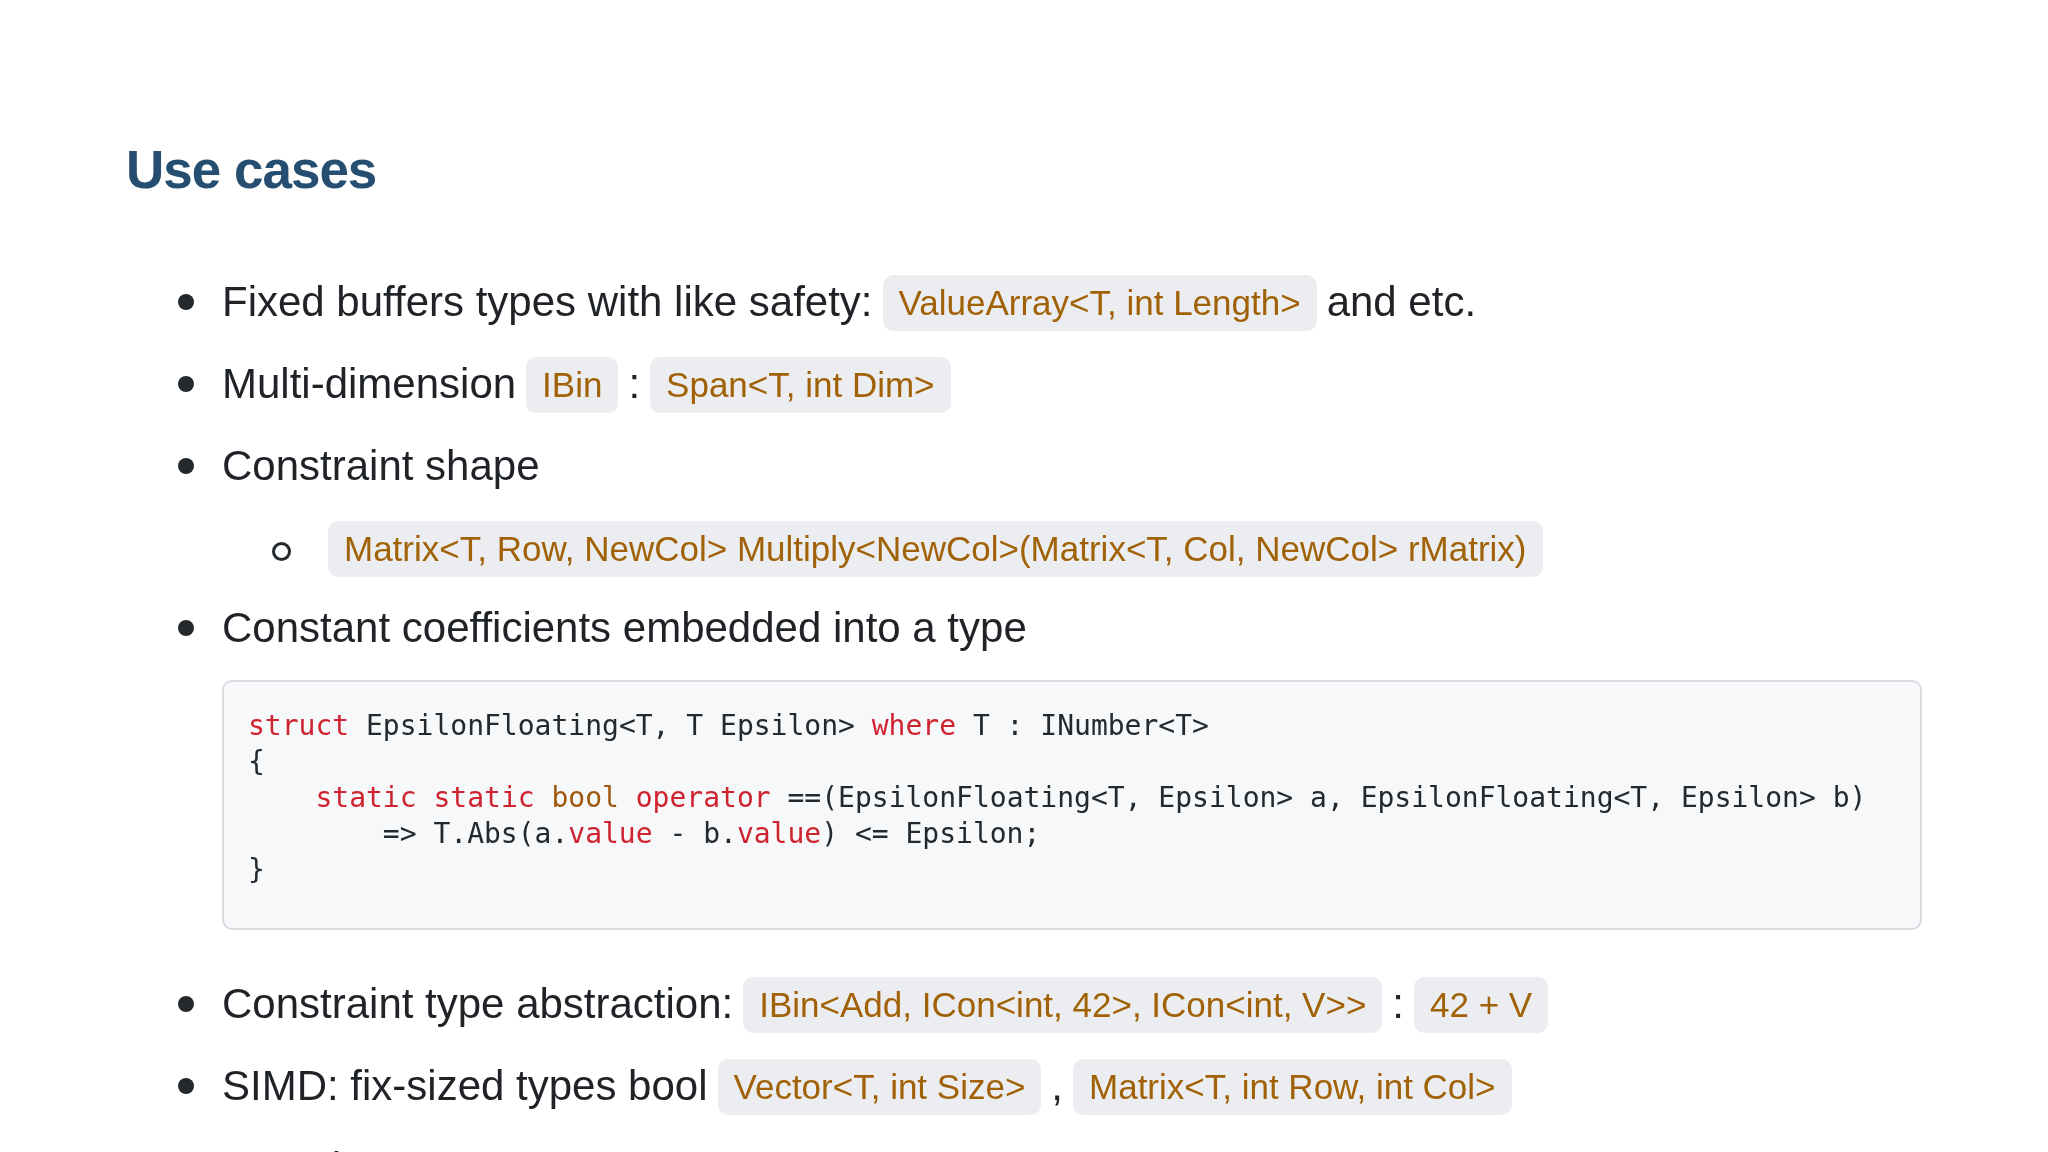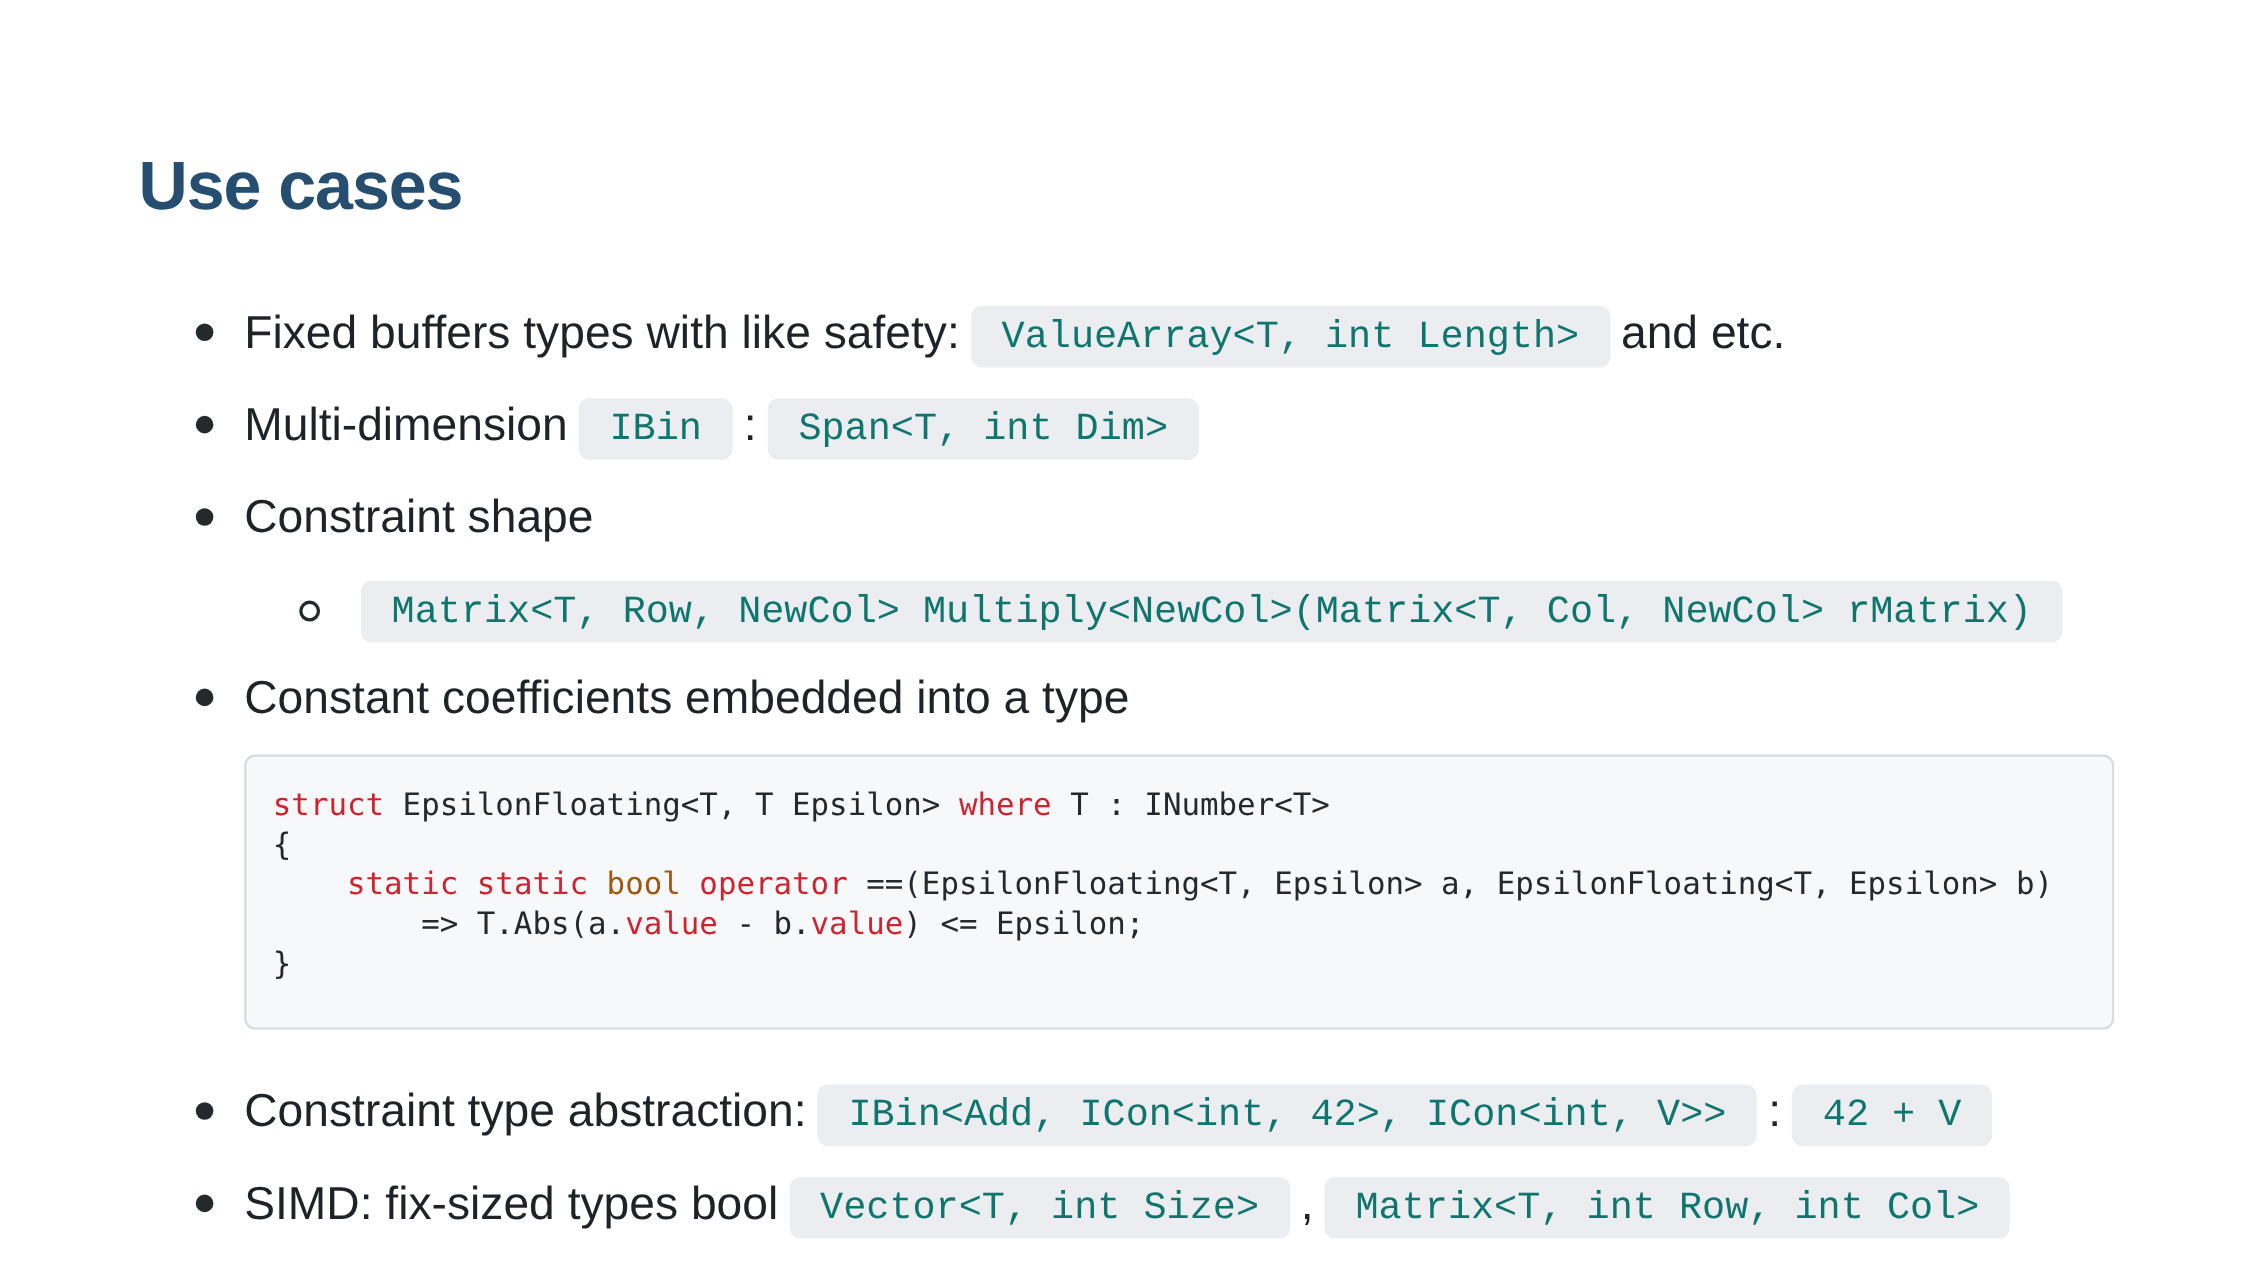--- a/index.html
+++ b/index.html
@@ -13,21 +13,21 @@
     overflow: hidden;
   }
   .slide {
     position: relative;
     width: 2048px;
     height: 1152px;
     box-sizing: border-box;
   }
   .slide-title {
     margin: 130px 0 0 126px;
-    font-size: 62px;
+    font-size: 53px;
     line-height: 80px;
     font-weight: 700;
     color: var(--title-color, #254e70);
     letter-spacing: -1px;
   }
   ul.bullets {
     list-style: none;
     margin: 62px 0 0 0;
     padding: 0 0 0 172px;
   }
@@ -61,28 +61,28 @@
     left: 0px;
     top: 24px;
     width: 13px;
     height: 13px;
     border-radius: 50%;
     background: transparent;
     border: 3px solid #24292e;
   }
   .chip {
     display: inline-block;
-    font-family: Liberation Mono, monospace;
+    font-family: Liberation Sans, sans-serif;
     font-size: 35px;
     line-height: 46px;
     background: var(--chip-bg, #ebedf0);
     border-radius: 10px;
-    padding: 5px 28px;
+    padding: 5px 16px;
     margin: 0 10px;
-    color: #0f766e;
+    color: #a16207;
     vertical-align: 1px;
     white-space: nowrap;
   }
   .code-block {
     box-sizing: border-box;
     margin: 16px 0 44px 222px;
     width: 1700px;
     background: var(--codeblock-bg, #f6f8f9);
     border: 2px solid var(--codeblock-border, #d8dce1);
     border-radius: 10px;

